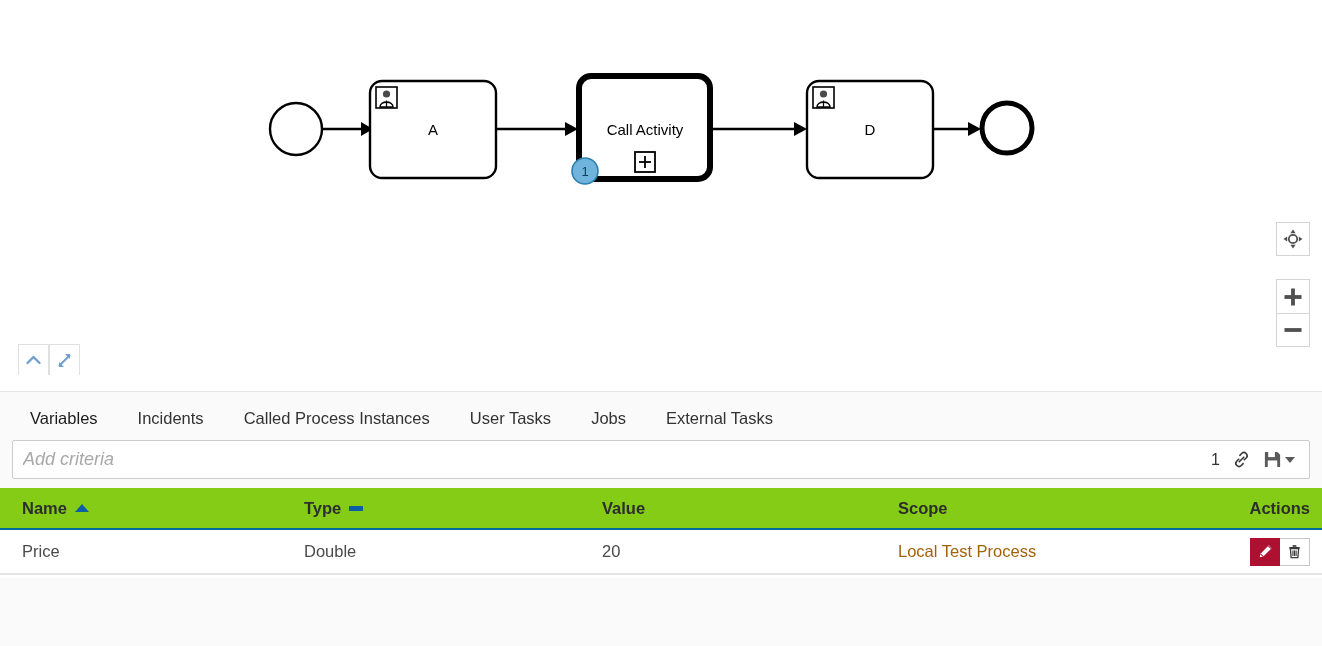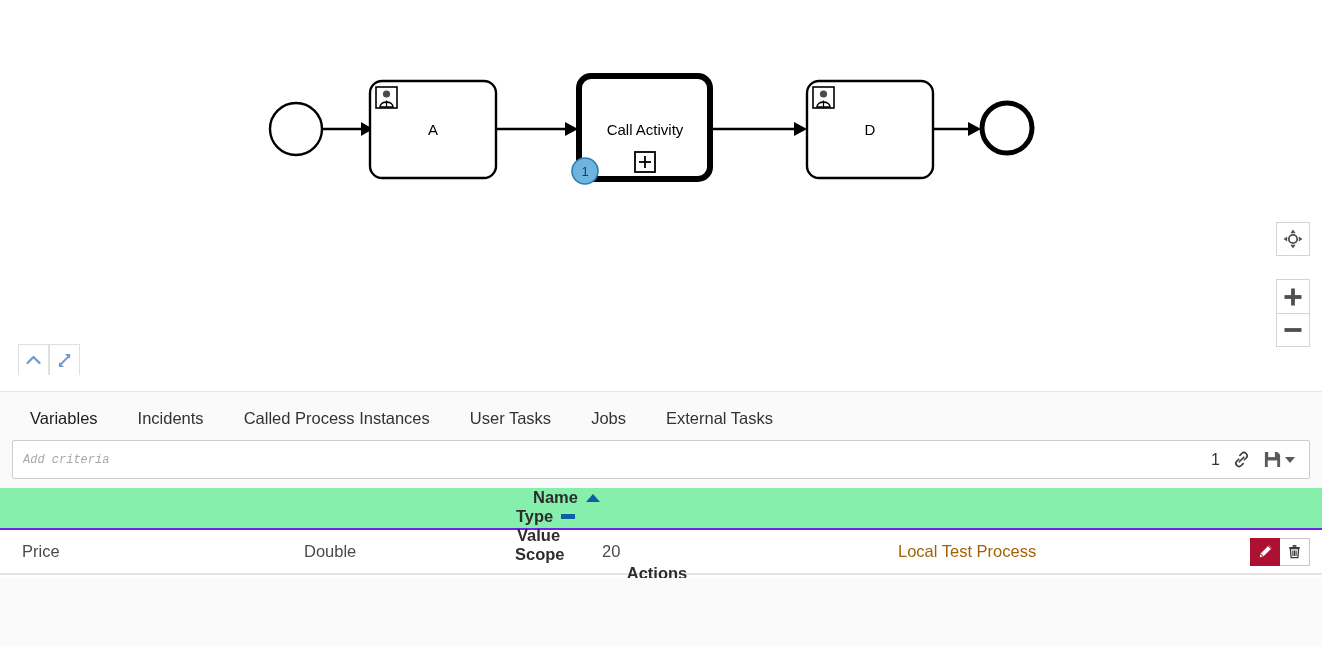--- a/index.html
+++ b/index.html
@@ -89,22 +89,22 @@
     height: 39px;
     background: #ffffff;
     border: 1px solid #cccccc;
     border-radius: 2px;
     display: flex; align-items: center;
     padding: 0 8px;
   }
   .criteria-input {
     flex: 1;
     border: none; outline: none;
-    font-family: Liberation Mono, monospace;
-    font-size: 12px;
+    font-family: Liberation Sans, sans-serif;
+    font-size: 18px;
     font-style: italic;
     color: #9b9b9b;
     background: transparent;
   }
   .criteria-input::placeholder { color: #a8a8a8; font-style: italic; }
   .criteria-right {
     display: flex; align-items: center; gap: 12px;
     padding-right: 6px;
   }
   .criteria-count { font-size: 16px; color: #333; }
@@ -119,23 +119,22 @@
 
   
   .var-table {
     position: absolute; left: 0; top: 488px;
     width: 1322px;
     background: #ffffff;
   }
   .tbl-row { display: flex; align-items: center; width: 1322px; }
   .tbl-head {
     height: 42px;
-    border-bottom: 2px solid #6d28d9;
-    background: #86efac;
-    flex-direction: column;
+    border-bottom: 2px solid #0369a1;
+    background: #84cc16;
   }
   .tbl-body-row {
     height: 45px;
     border-bottom: 2px solid #e4e4e4;
     background: #ffffff;
   }
   .th, .td {
     font-size: 16.5px;
     padding: 0 4px;
     display: flex; align-items: center;

